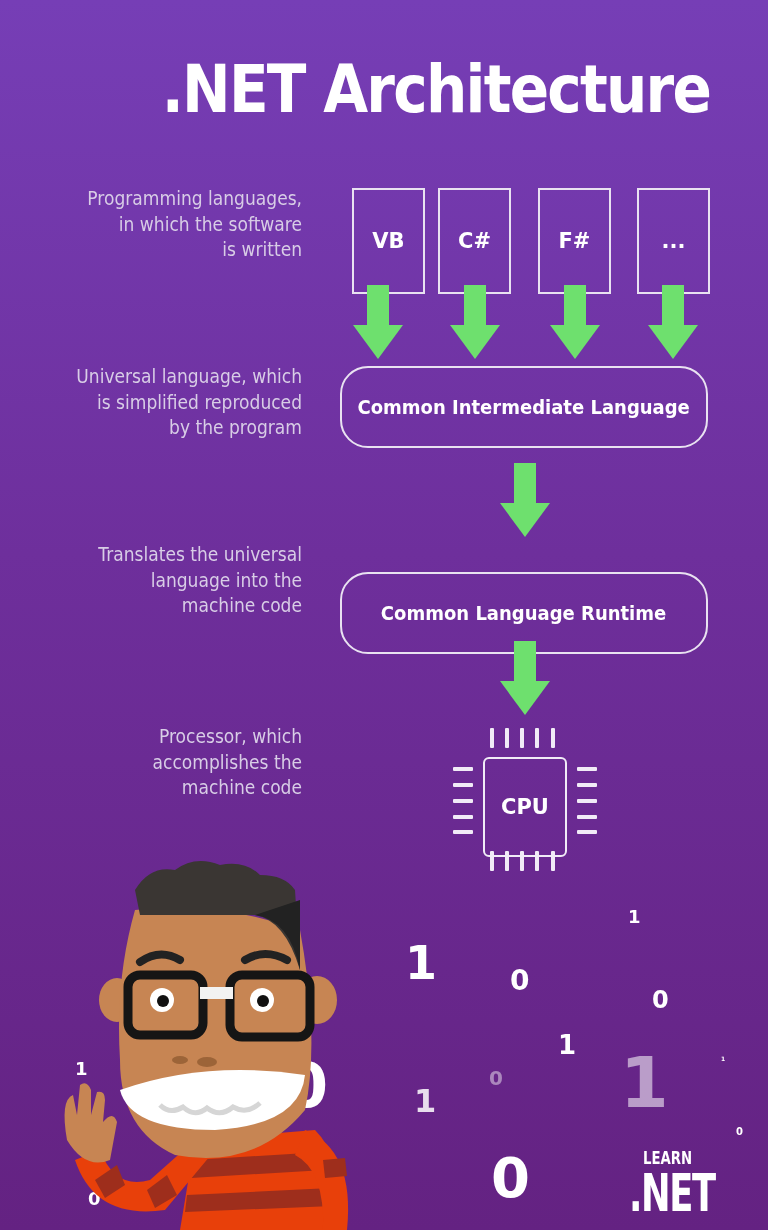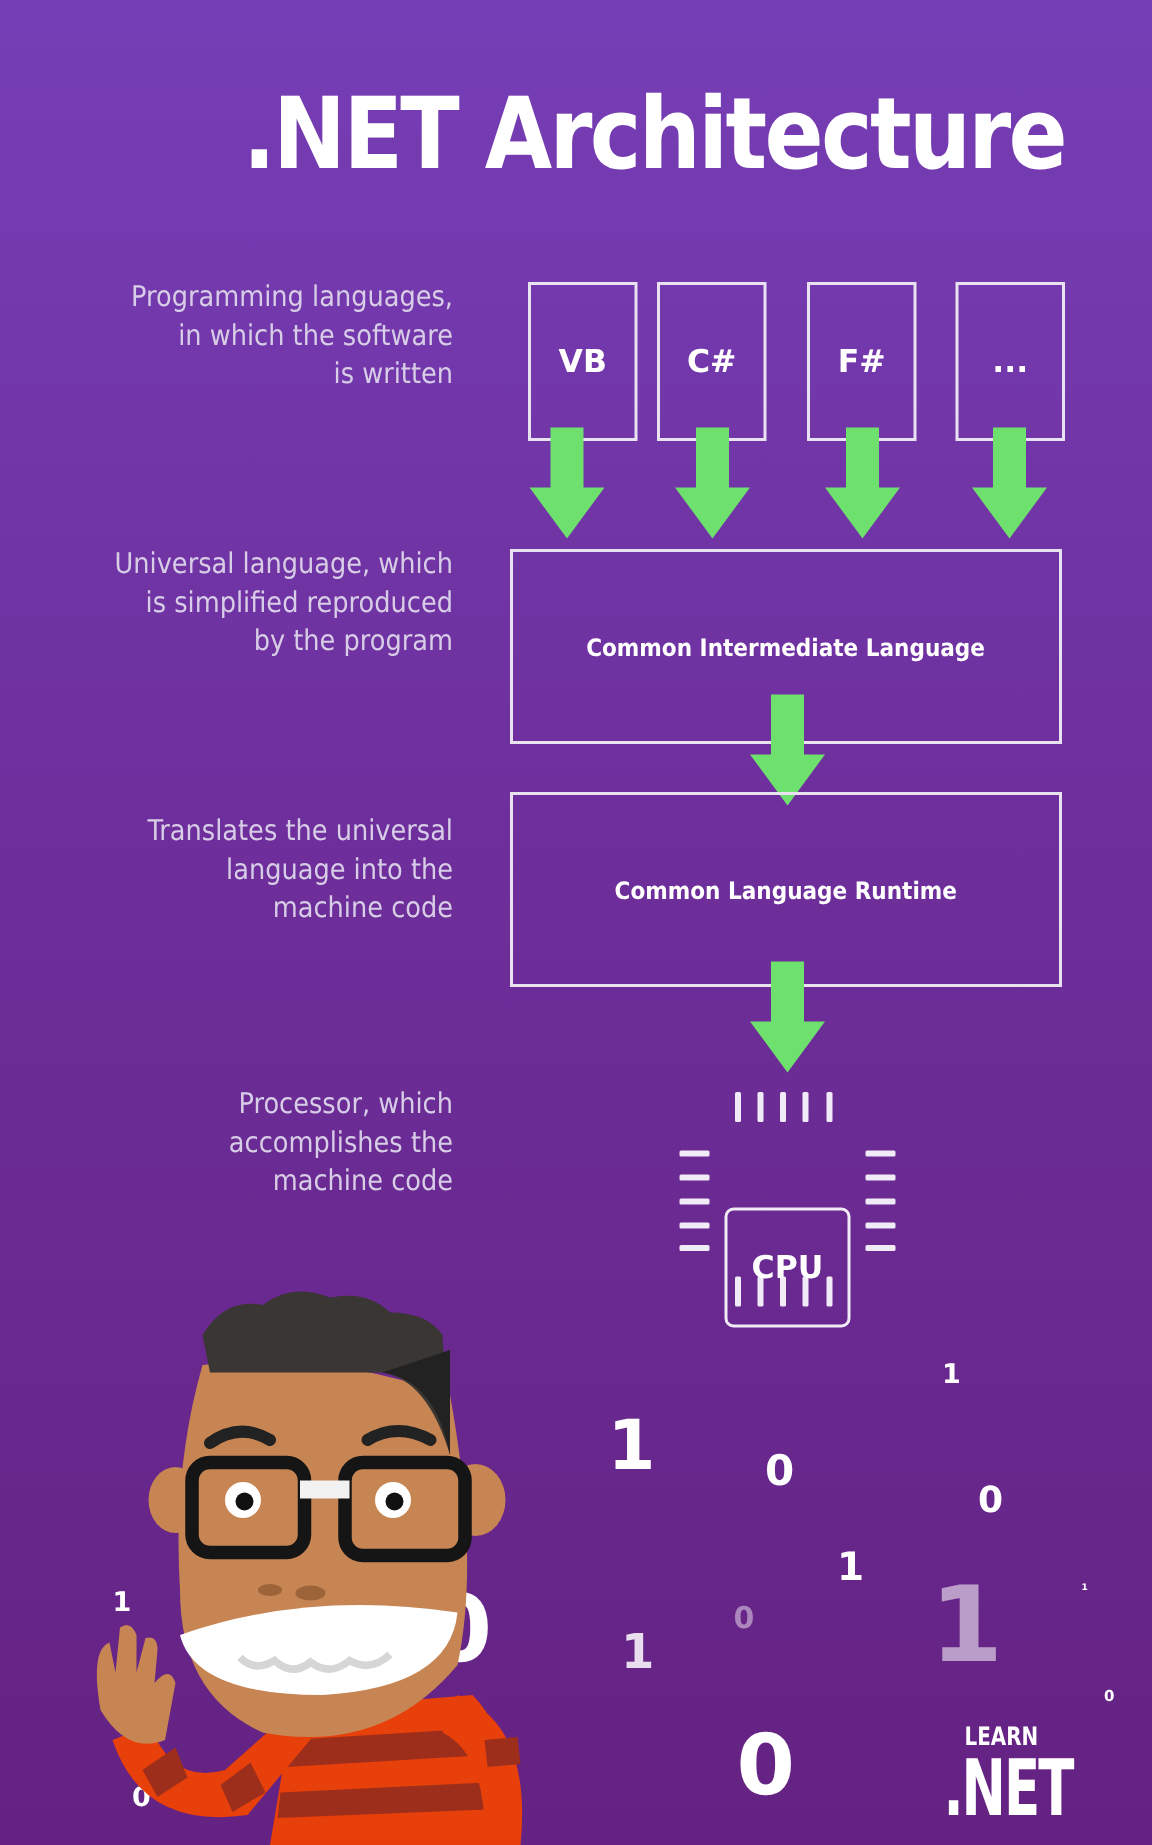--- a/index.html
+++ b/index.html
@@ -20,34 +20,34 @@
     font-size: 19px; line-height: 25.5px; color: #d8cde6;
     font-family: "DejaVu Sans", sans-serif;
     transform: scaleX(0.9); transform-origin: right center;
   }
   .box {
     position: absolute; border: 2px solid #e9e2f1; box-sizing: border-box;
     display: flex; align-items: center; justify-content: center;
     font-weight: bold; color: #fff; font-family: "DejaVu Sans", sans-serif;
   }
   .lang-box { top: 188px; width: 73px; height: 106px; font-size: 21px; }
-  .wide-box { left: 340px; width: 368px; height: 130px; font-size: 16px; }
+  .wide-box { left: 340px; width: 368px; height: 82px; font-size: 20px; border-radius: 28px; }
   .wide-box span { display: inline-block; transform: scaleX(0.9); white-space: nowrap; }
   .arrow { position: absolute; width: 50px; }
   .arrow .shaft { position: absolute; left: 14px; width: 22px; background: #6ee06e; }
   .arrow .head {
     position: absolute; left: 0; width: 0; height: 0;
     border-left: 25px solid transparent; border-right: 25px solid transparent;
     border-top: 34px solid #6ee06e;
   }
   .cpu-core {
-    position: absolute; left: 483px; top: 757px; width: 84px; height: 80px;
+    position: absolute; left: 483px; top: 757px; width: 84px; height: 100px;
     border: 2px solid #f1ebf7; border-radius: 6px; box-sizing: border-box;
     display: flex; align-items: center; justify-content: center;
-    font-size: 21px; font-weight: bold; font-family: "DejaVu Sans", sans-serif; margin-top: 48px;
+    font-size: 21px; font-weight: bold; font-family: "DejaVu Sans", sans-serif;
   }
   .pin-v { position: absolute; width: 4px; height: 20px; background: #f1ebf7; border-radius: 1px; }
   .pin-h { position: absolute; width: 20px; height: 4px; background: #f1ebf7; border-radius: 1px; }
   .digit { position: absolute; font-weight: bold; font-family: "DejaVu Sans", sans-serif; line-height: 1; }
   .logo-learn {
     position: absolute; left: 643px; top: 1148px; font-size: 17px; font-weight: bold;
     font-family: "DejaVu Sans", sans-serif; transform: scaleX(0.78); transform-origin: left top;
     letter-spacing: 0px;
   }
   .logo-net {
@@ -109,21 +109,21 @@
 <div class="arrow" style="left:500px;top:463px;height:75px">
   <div class="shaft" style="top:0;height:42px"></div>
     <div class="head" style="top:40px"></div>
   </div>
 
 <div class="caption" style="top:542px">
   <div>Translates the universal</div>
   <div>language into the</div>
   <div>machine code</div>
 </div>
-<div class="box wide-box" style="top:528px">
+<div class="box wide-box" style="top:572px">
     <span>Common Language Runtime</span>
   </div>
 
 <div class="arrow" style="left:500px;top:641px;height:75px">
   <div class="shaft" style="top:0;height:42px"></div>
     <div class="head" style="top:40px"></div>
   </div>
 
 <div class="caption" style="top:724px">
   <div>Processor, which</div>

